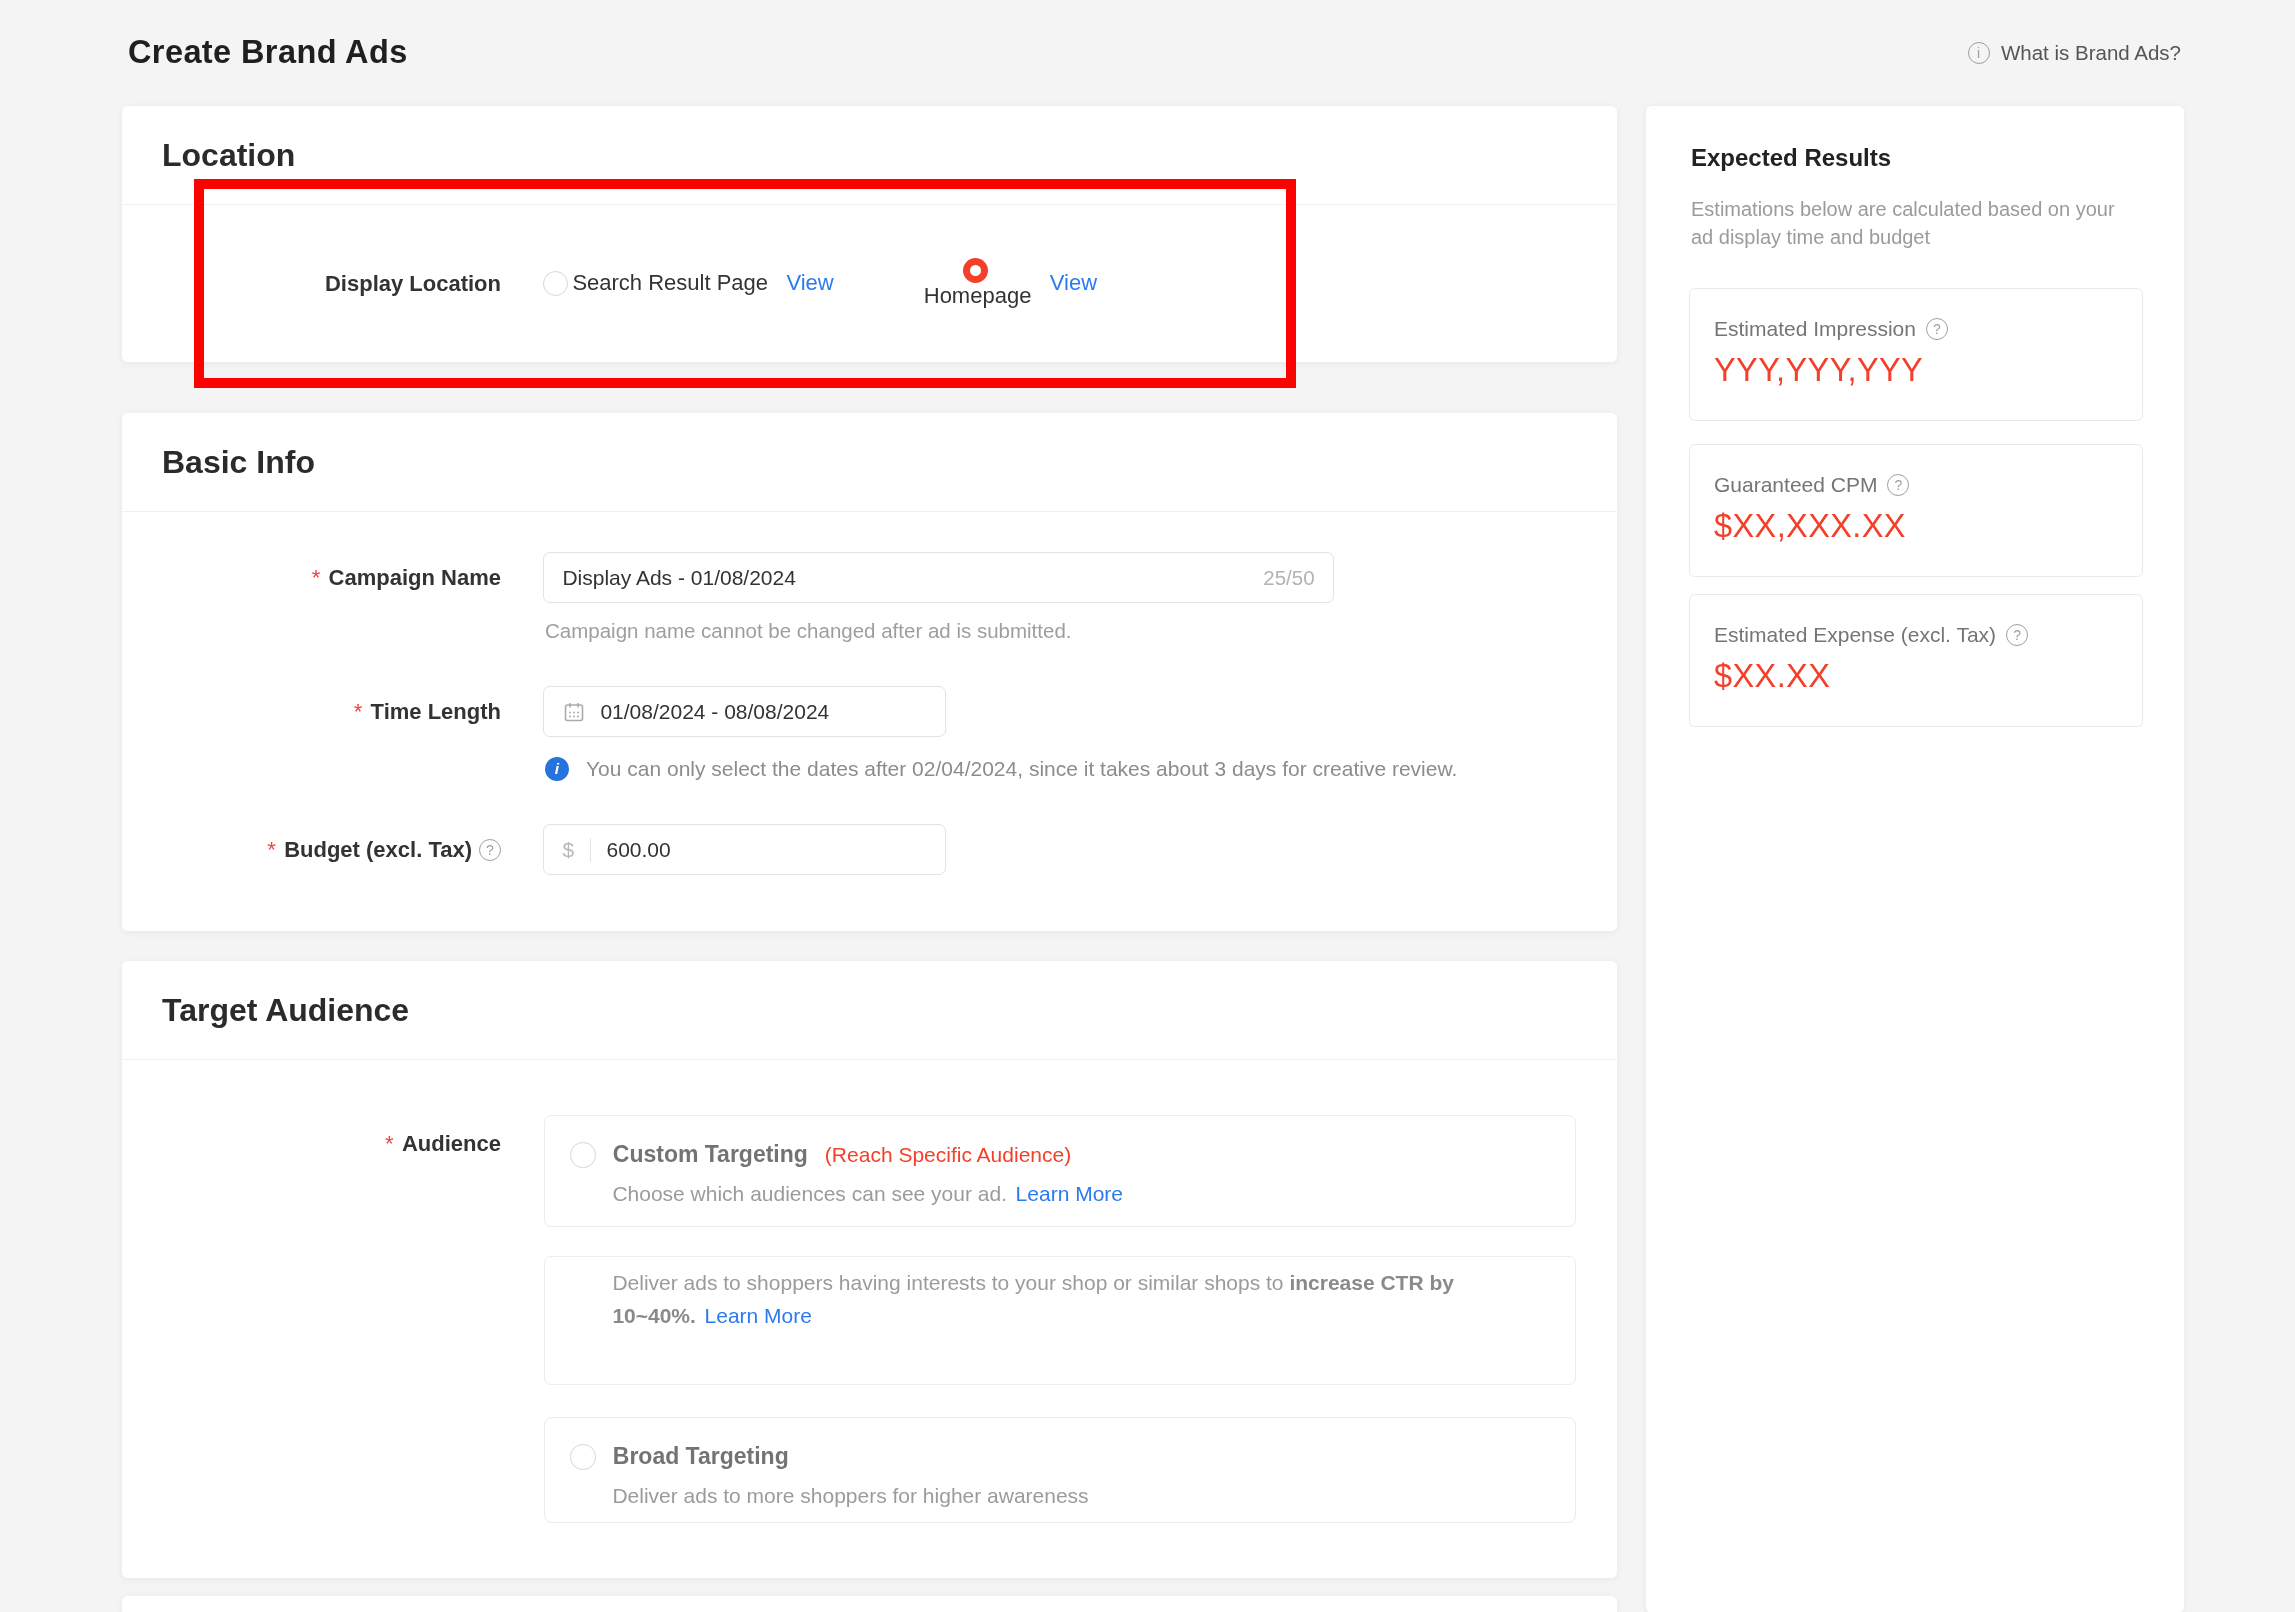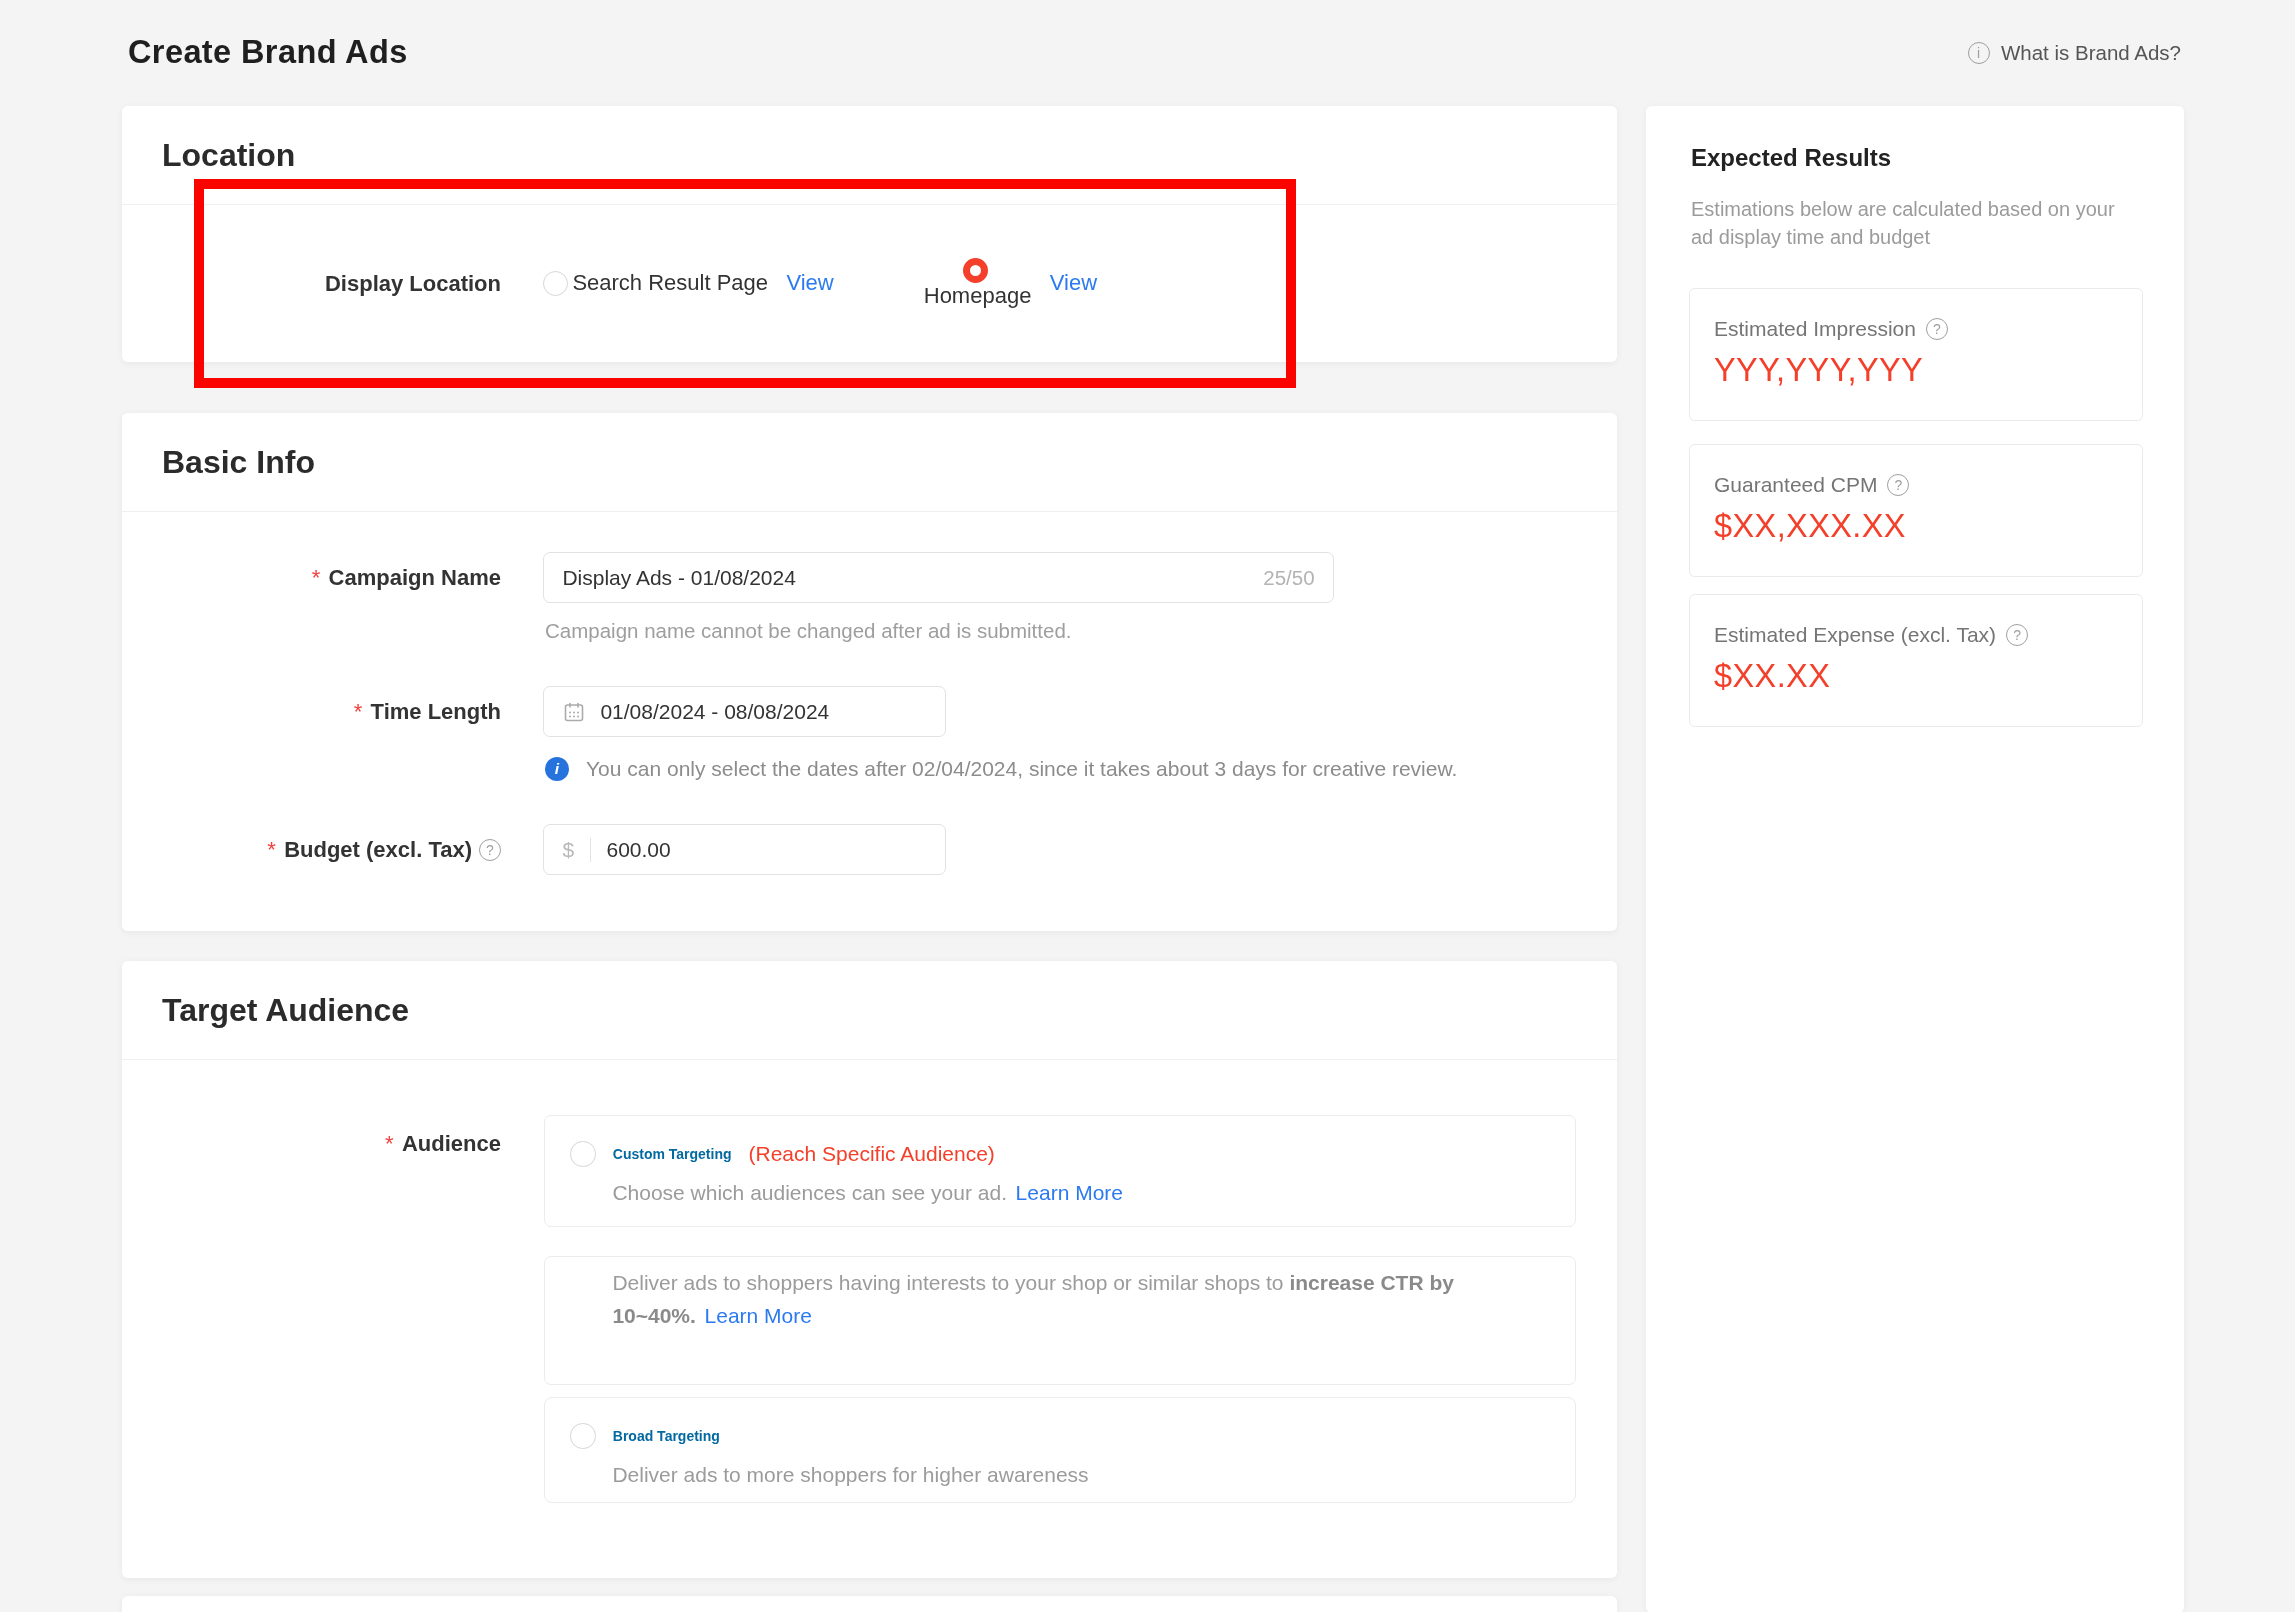--- a/index.html
+++ b/index.html
@@ -91,23 +91,23 @@
   }
   
   .audience-label { position:absolute; top:170px; left:0; }
   .opt-card {
     position:absolute; left:422px; width:1032px;
     border:1.4px solid #ececec; border-radius:7px; background:#fff; padding:0 25.4px;
     cursor:pointer;
   }
   .opt-1 { top:154px; height:112px; }
   .opt-2 { top:295px; height:129px; }
-  .opt-3 { top:436px; height:106px;border-radius:8px; }
+  .opt-3 { top:456px; height:106px;border-radius:8px; }
   .opt-head { display:flex; align-items:center; gap:17px; margin-top:25.4px; }
-  .opt-title { font-size:14px; font-weight:600; color:#0369a1; }
+  .opt-title { font-size:23px; font-weight:600; color:#737373; }
   .opt-highlight { font-size:21px; color:#f4402a; }
   .opt-desc {
     margin-left:42px; margin-top:10px;
     font-size:21px; color:#9b9b9b; line-height:32.5px; padding-right:14px;
   }
   .opt-desc b { color:#8a8a8a; font-weight:700; }
   .opt-desc .link { margin-left:2.8px; }
   
   .sidebar {
     position:absolute; left:1646px; top:106px; width:538px; height:1507px;

